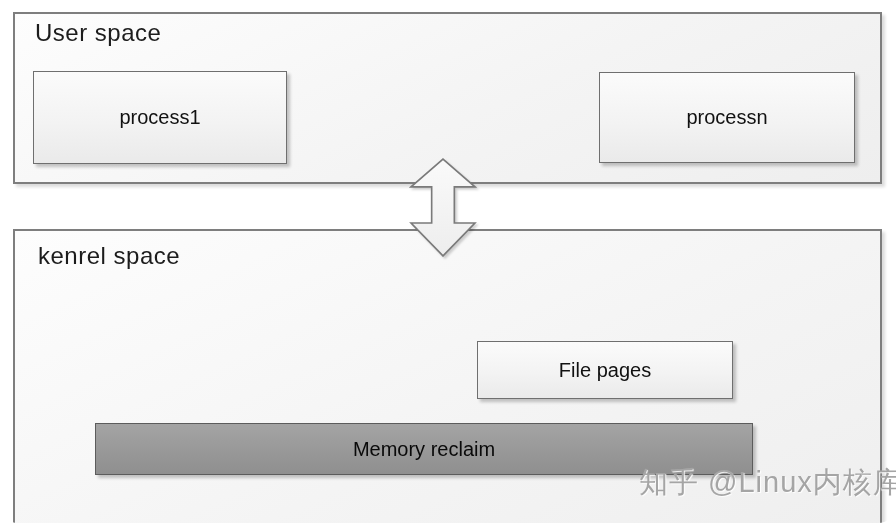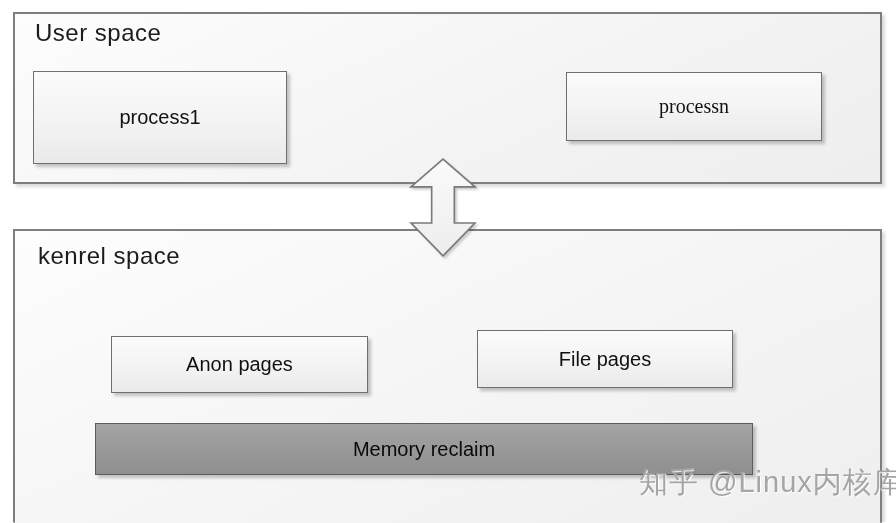--- a/index.html
+++ b/index.html
@@ -47,24 +47,24 @@
     box-shadow: 3px 3px 3px rgba(0,0,0,0.22);
     box-sizing: border-box;
     display: flex;
     align-items: center;
     justify-content: center;
     font-size: 20px;
     color: #111111;
   }
   .process-1 { left: 33px;  top: 71px; width: 254px; height: 93px; }
   .process-2 { left: 315px; top: 71px; width: 258px; height: 92px; }
-  .process-n { left: 566px; top: 72px; width: 256px; height: 69px; font-family: Liberation Serif, serif; }
+  .process-n { left: 599px; top: 72px; width: 256px; height: 91px; }
 
   .anon-pages { left: 111px; top: 336px; width: 257px; height: 57px; }
-  .file-pages { left: 477px; top: 330px; width: 256px; height: 58px; }
+  .file-pages { left: 477px; top: 341px; width: 256px; height: 58px; }
 
   .memory-reclaim {
     left: 95px; top: 423px; width: 658px; height: 52px;
     background: linear-gradient(to bottom, #a4a4a4 0%, #979797 60%, #8f8f8f 100%);
     border: 1px solid #5c5c5c;
     color: #0a0a0a;
   }
 
   .updown-arrow {
     position: absolute;
@@ -98,23 +98,20 @@
 
 
   <div class="node-box process-n">
     <span>processn</span>
   </div>
 
   <div class="space-container kernel-space">
     <div class="space-label kernel-space-label">kenrel space</div>
   </div>
 
-  <div class="node-box anon-pages">
-    <span>Anon pages</span>
-  </div>
 
   <div class="node-box file-pages">
     <span>File pages</span>
   </div>
 
   <div class="node-box memory-reclaim">
     <span>Memory reclaim</span>
   </div>
 
   <svg class="updown-arrow" viewBox="0 0 66 96" aria-hidden="true">

